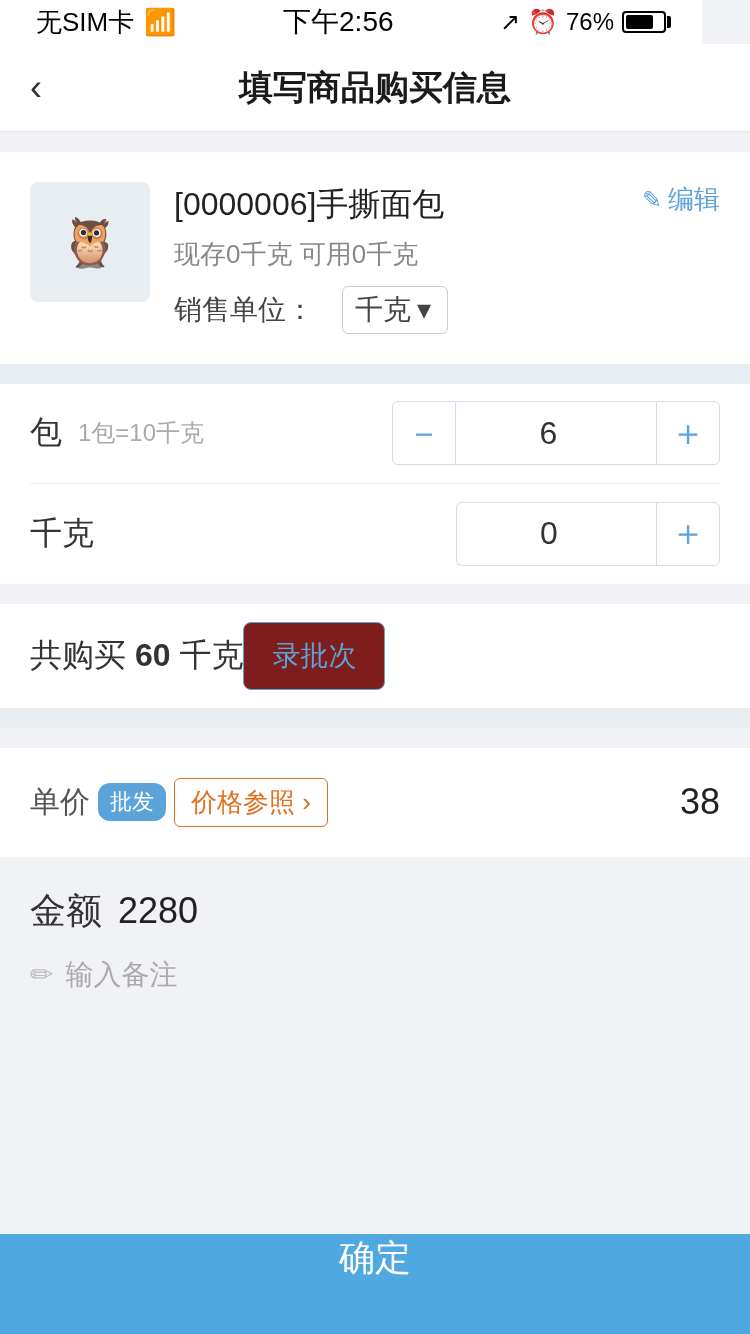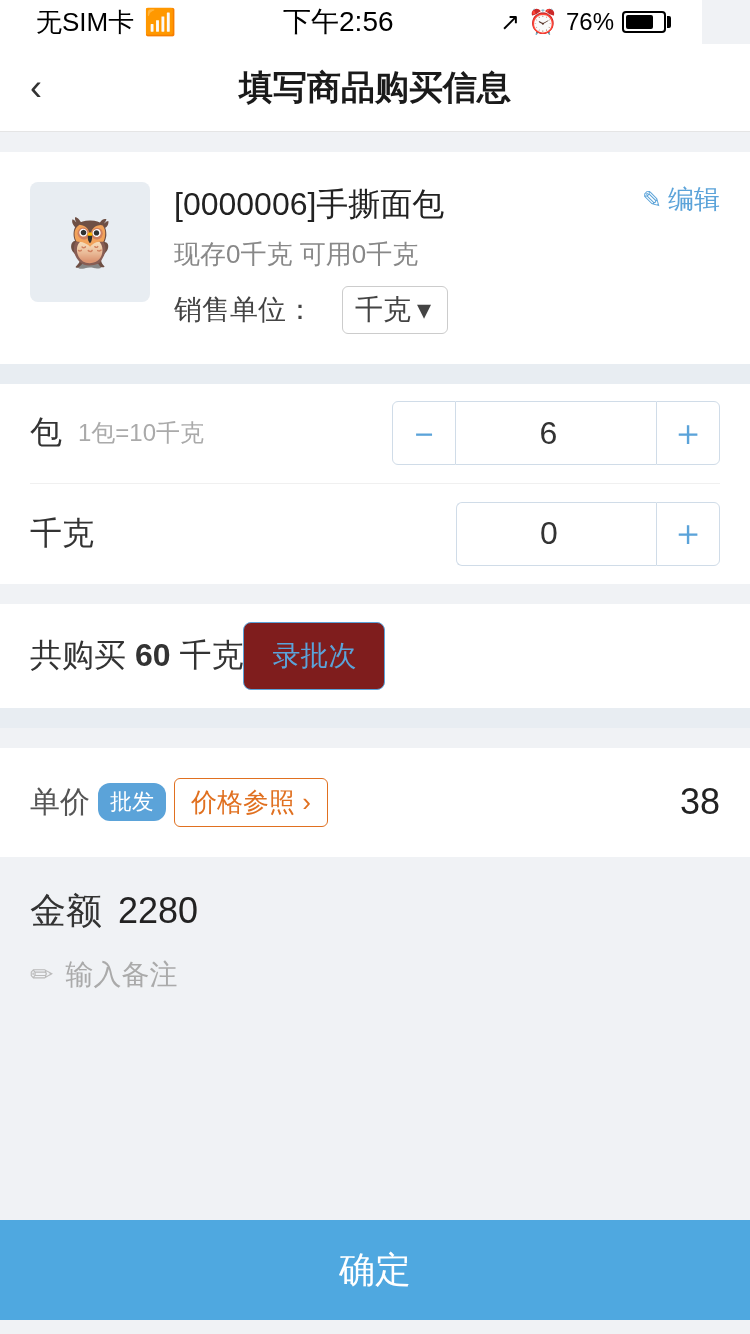--- a/index.html
+++ b/index.html
@@ -303,27 +303,26 @@
 
     
     .main-content {
       min-height: 480px;
       background: #f0f2f5;
     }
 
     
     .bottom-bar {
       position: fixed;
-      bottom: 14px;
+      bottom: 0;
       left: 0;
       width: 750px;
       height: 100px;
       background: #4fa8e0;
       display: flex;
-      align-items: center;
       justify-content: center;
       cursor: pointer;
     }
     .confirm-btn-label {
       color: #fff;
       font-size: 36px;
       font-weight: 500;
     }
 
     

